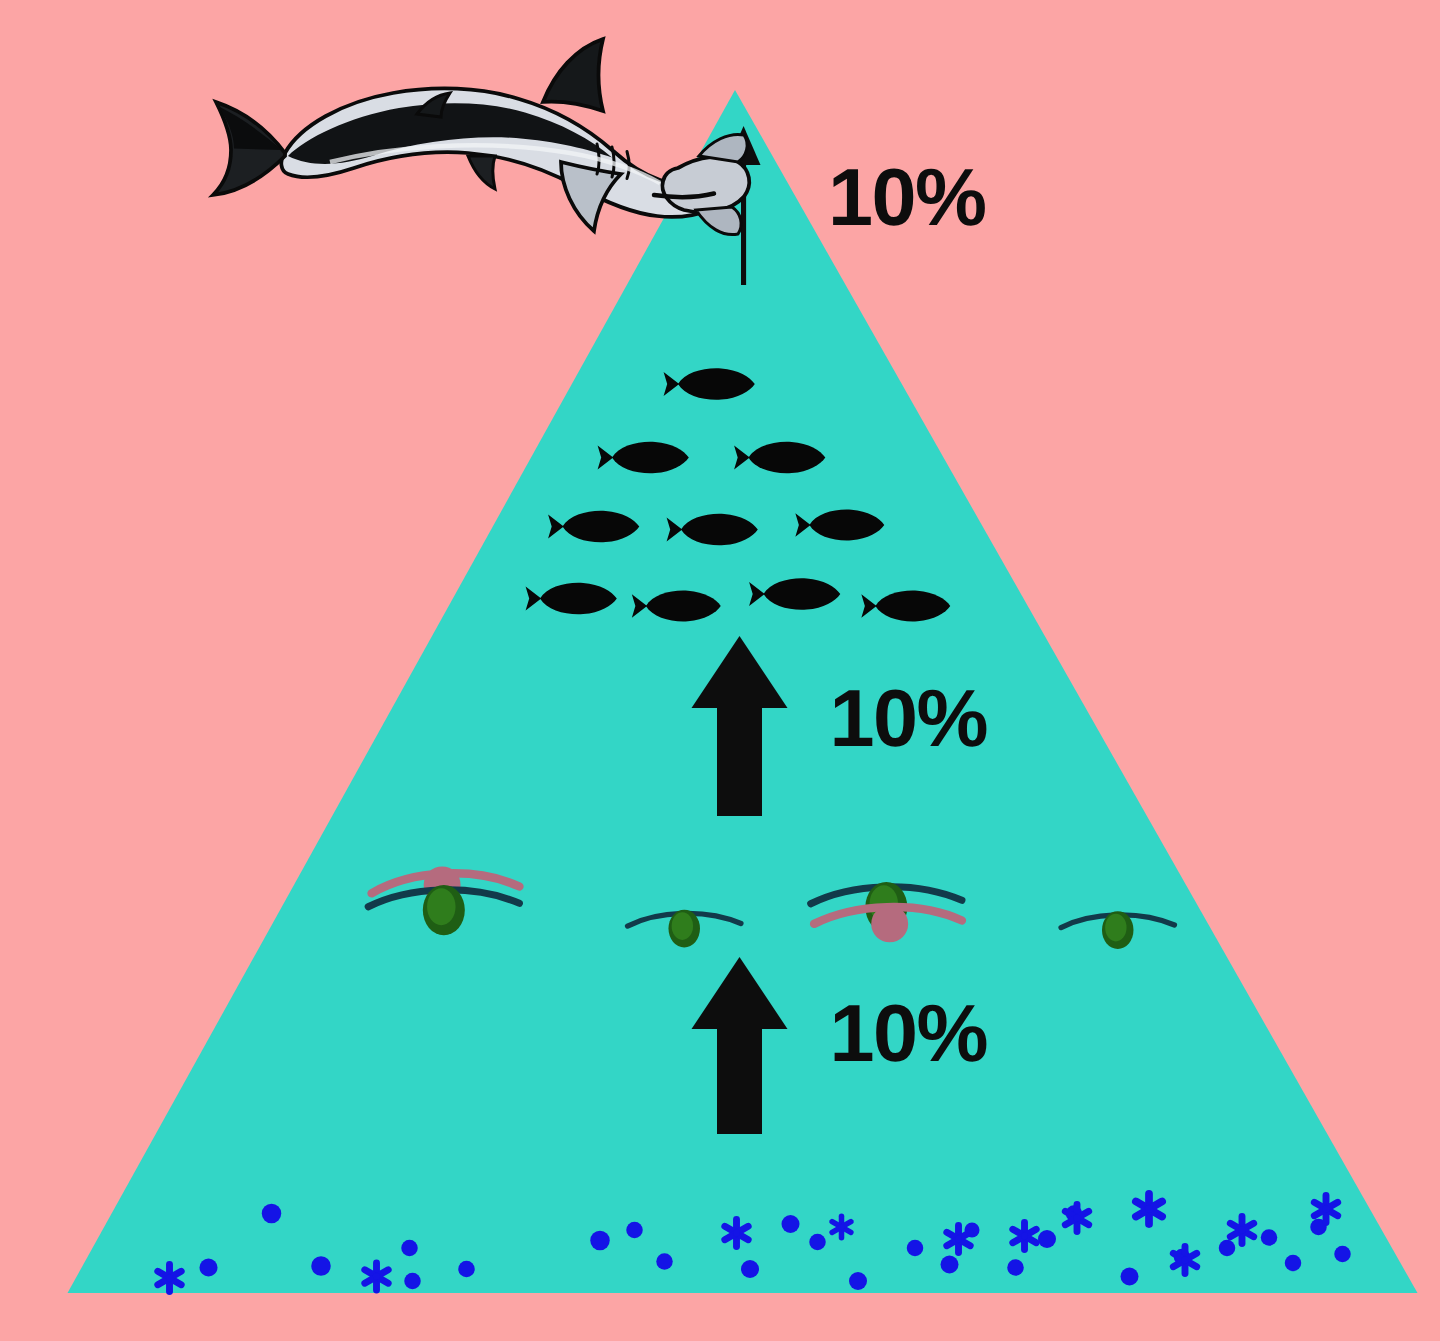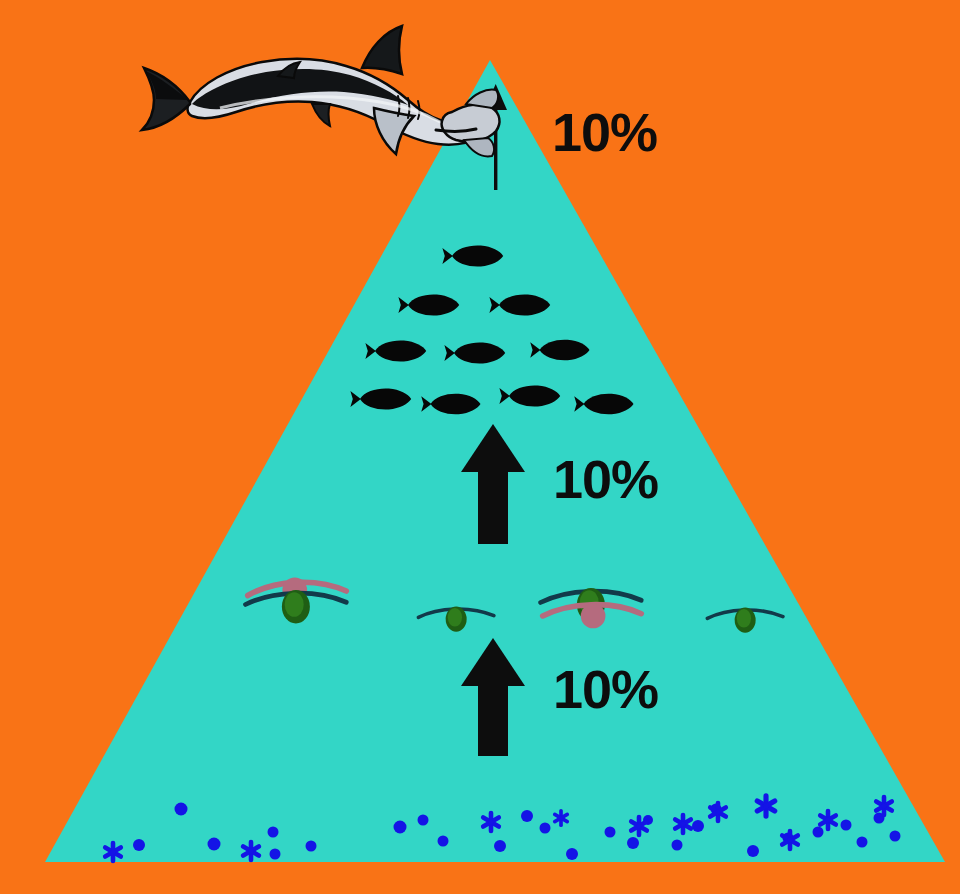--- a/index.html
+++ b/index.html
@@ -1,18 +1,18 @@
 <!DOCTYPE html>
 <html><head>
 <meta charset="utf-8">
 <style>
   html,body{margin:0;padding:0;background:#ffffff;}
   body{width:960px;height:894px;overflow:hidden;
        font-family:"Liberation Sans",sans-serif;}
-  #stage{position:relative;width:960px;height:894px;background:#f97316;}
+  #stage{position:relative;width:960px;height:894px;background:#fca5a5;}
   #stage svg.layer{position:absolute;left:0;top:0;width:960px;height:894px;}
   .pct{
     position:absolute;
     font-family:"Liberation Sans",sans-serif;
     font-weight:bold;
     color:#0d0d0d;
     letter-spacing:-1px;
     white-space:nowrap;
     line-height:1;
   }

